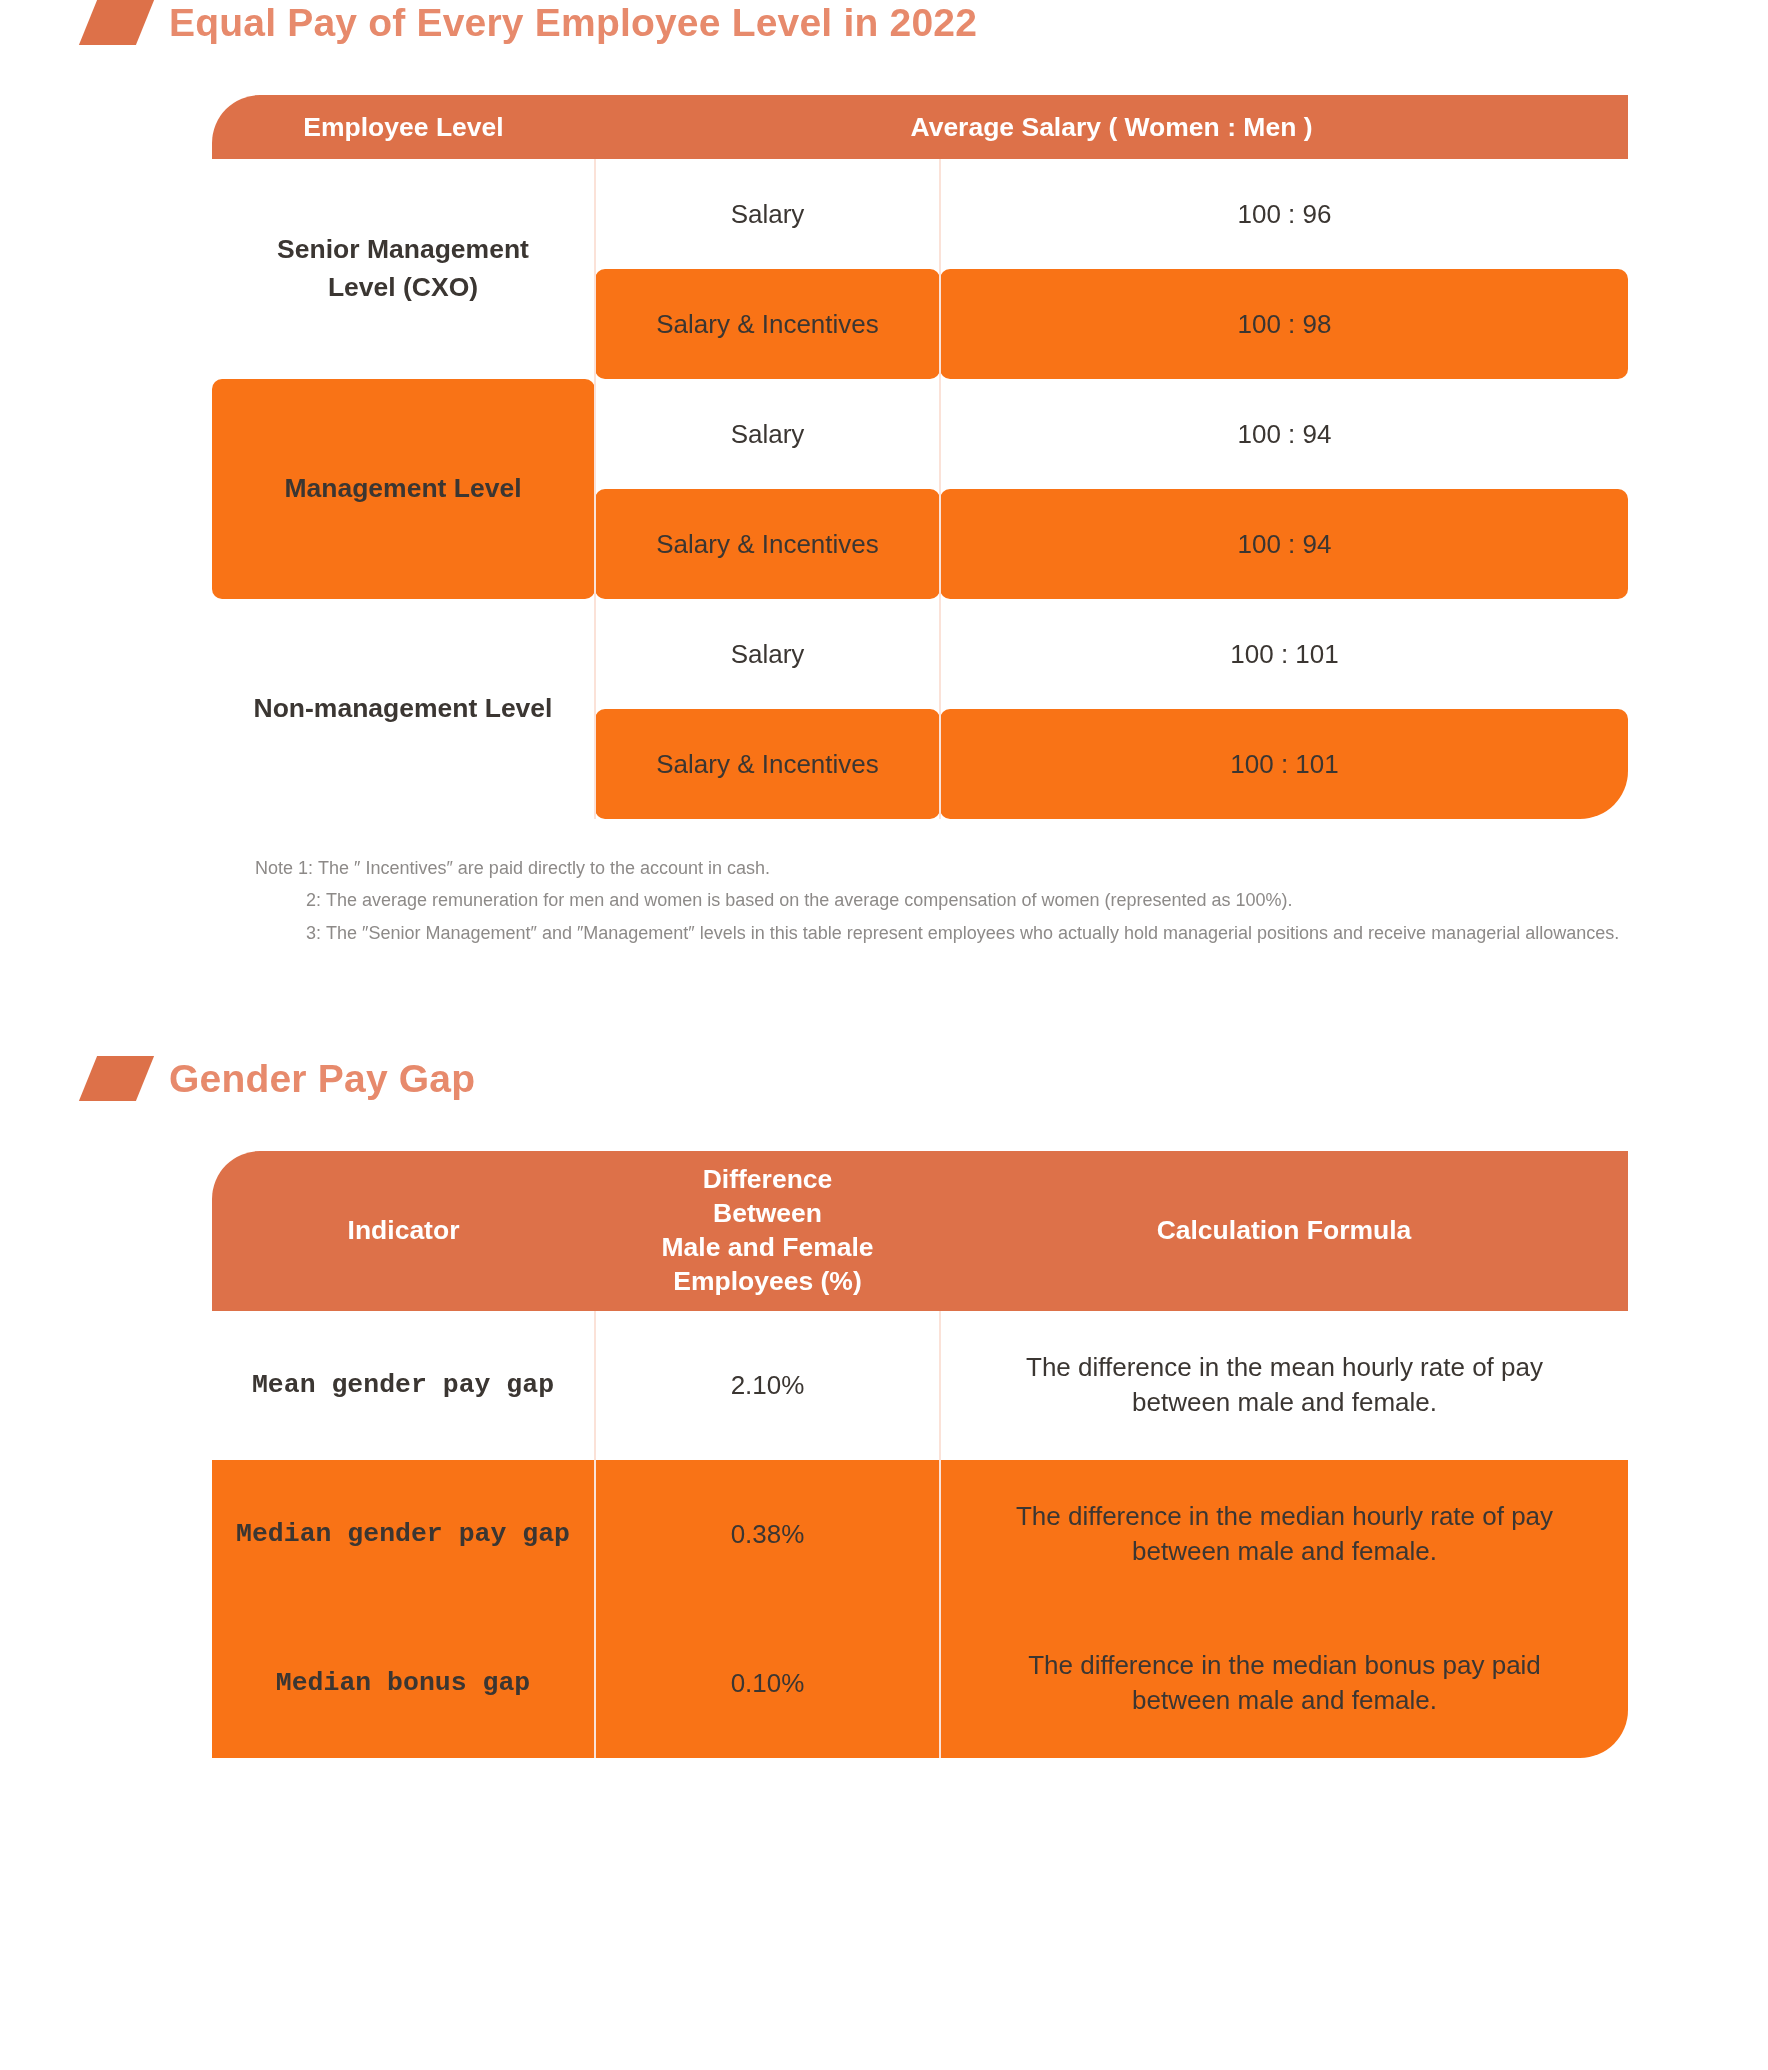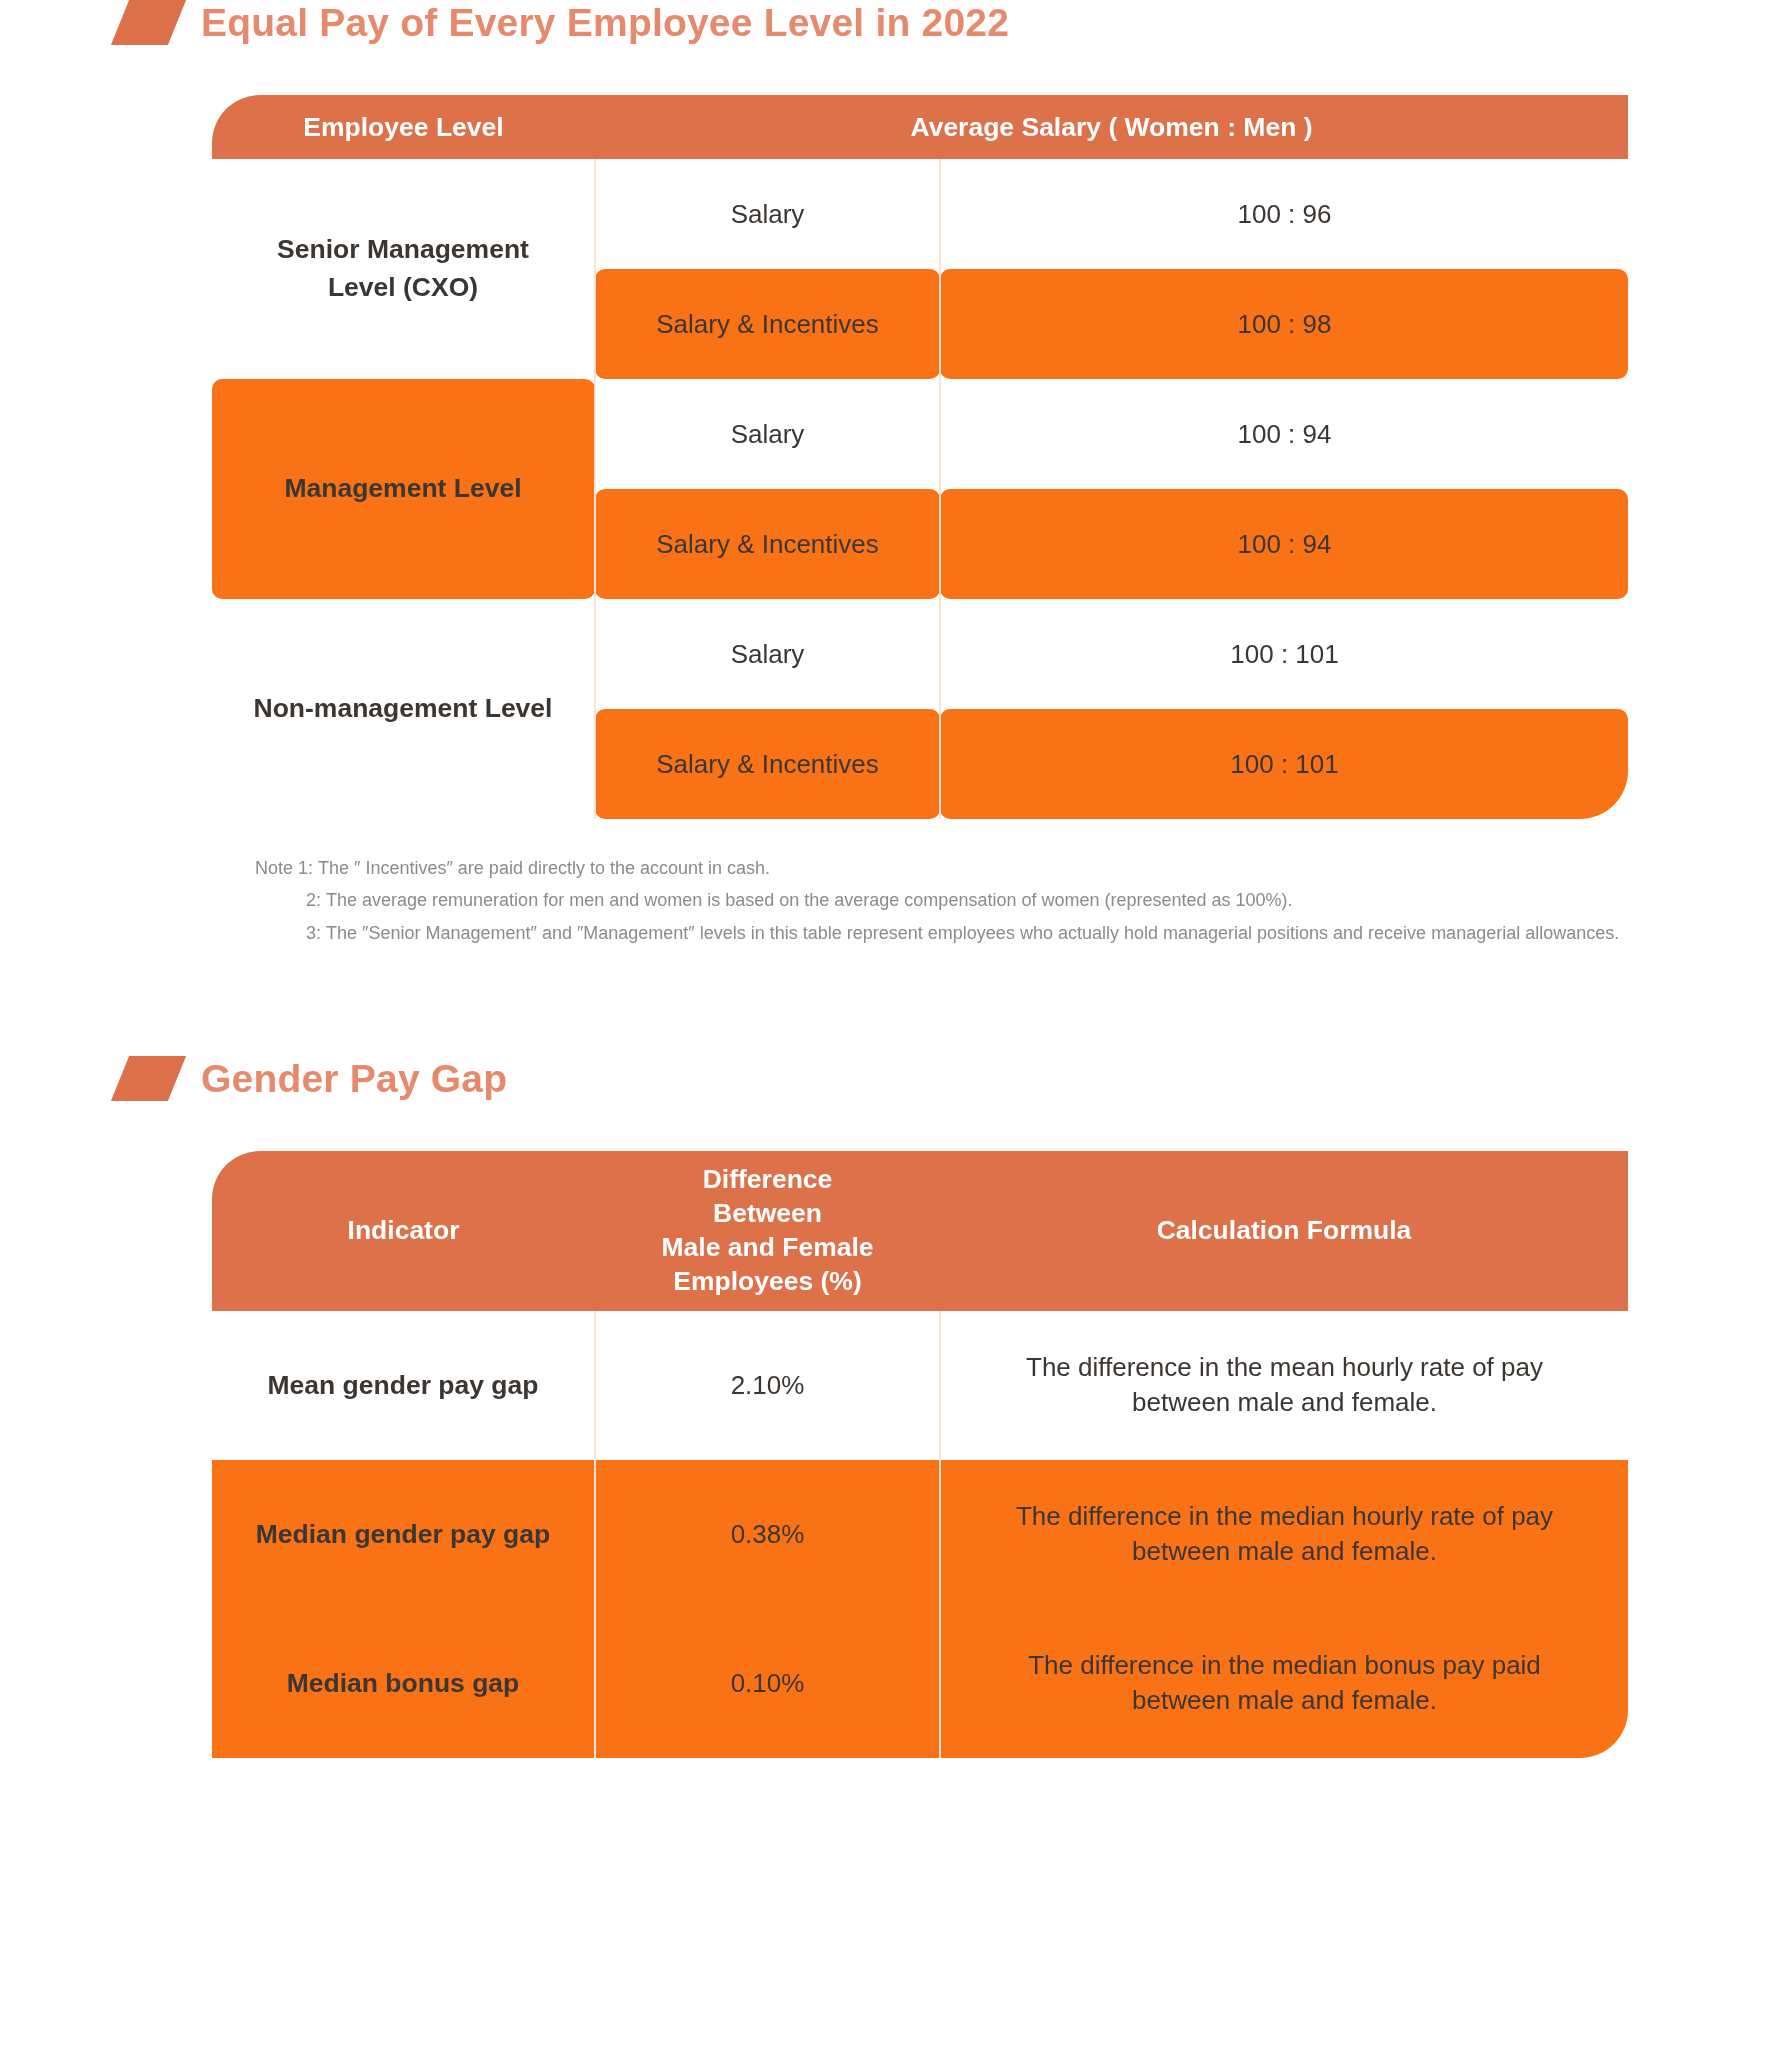--- a/index.html
+++ b/index.html
@@ -14,21 +14,21 @@
     color: #3b3632;
     overflow: hidden;
     position: relative;
   }
 
   
   .section-heading {
     display: flex;
     align-items: center;
     gap: 24px;
-    padding-left: 120px;
+    padding-left: 88px;
   }
   .para-marker {
     width: 57px;
     height: 45px;
     background: #dd7149;
     transform: skewX(-22deg);
     flex: 0 0 auto;
   }
   .section-title {
     font-size: 39px;
@@ -110,21 +110,21 @@
   #tbl-paygap .hdr th { height: 127px; line-height: 1.28; }
   #tbl-paygap .hdr th.multiline { padding: 12px 51px; }
 
   #tbl-paygap td {
     padding: 0 19px;
     font-size: 26px;
     text-align: center;
     vertical-align: middle;
     height: 149px;
   }
-  #tbl-paygap td.ind { font-weight: bold; font-size: 26.5px; }
+  #tbl-paygap td.ind { font-weight: bold; font-size: 26.5px; font-family: Liberation Mono, monospace; }
   #tbl-paygap td.pct,
   #tbl-paygap td.formula {
     border-left: 2.6px solid #fbe2d8;
   }
   #tbl-paygap td.formula { line-height: 1.35; }
   #tbl-paygap tr:last-child td:last-child { border-bottom-right-radius: 48px; }
 </style>
 </head>
 <body>
 

